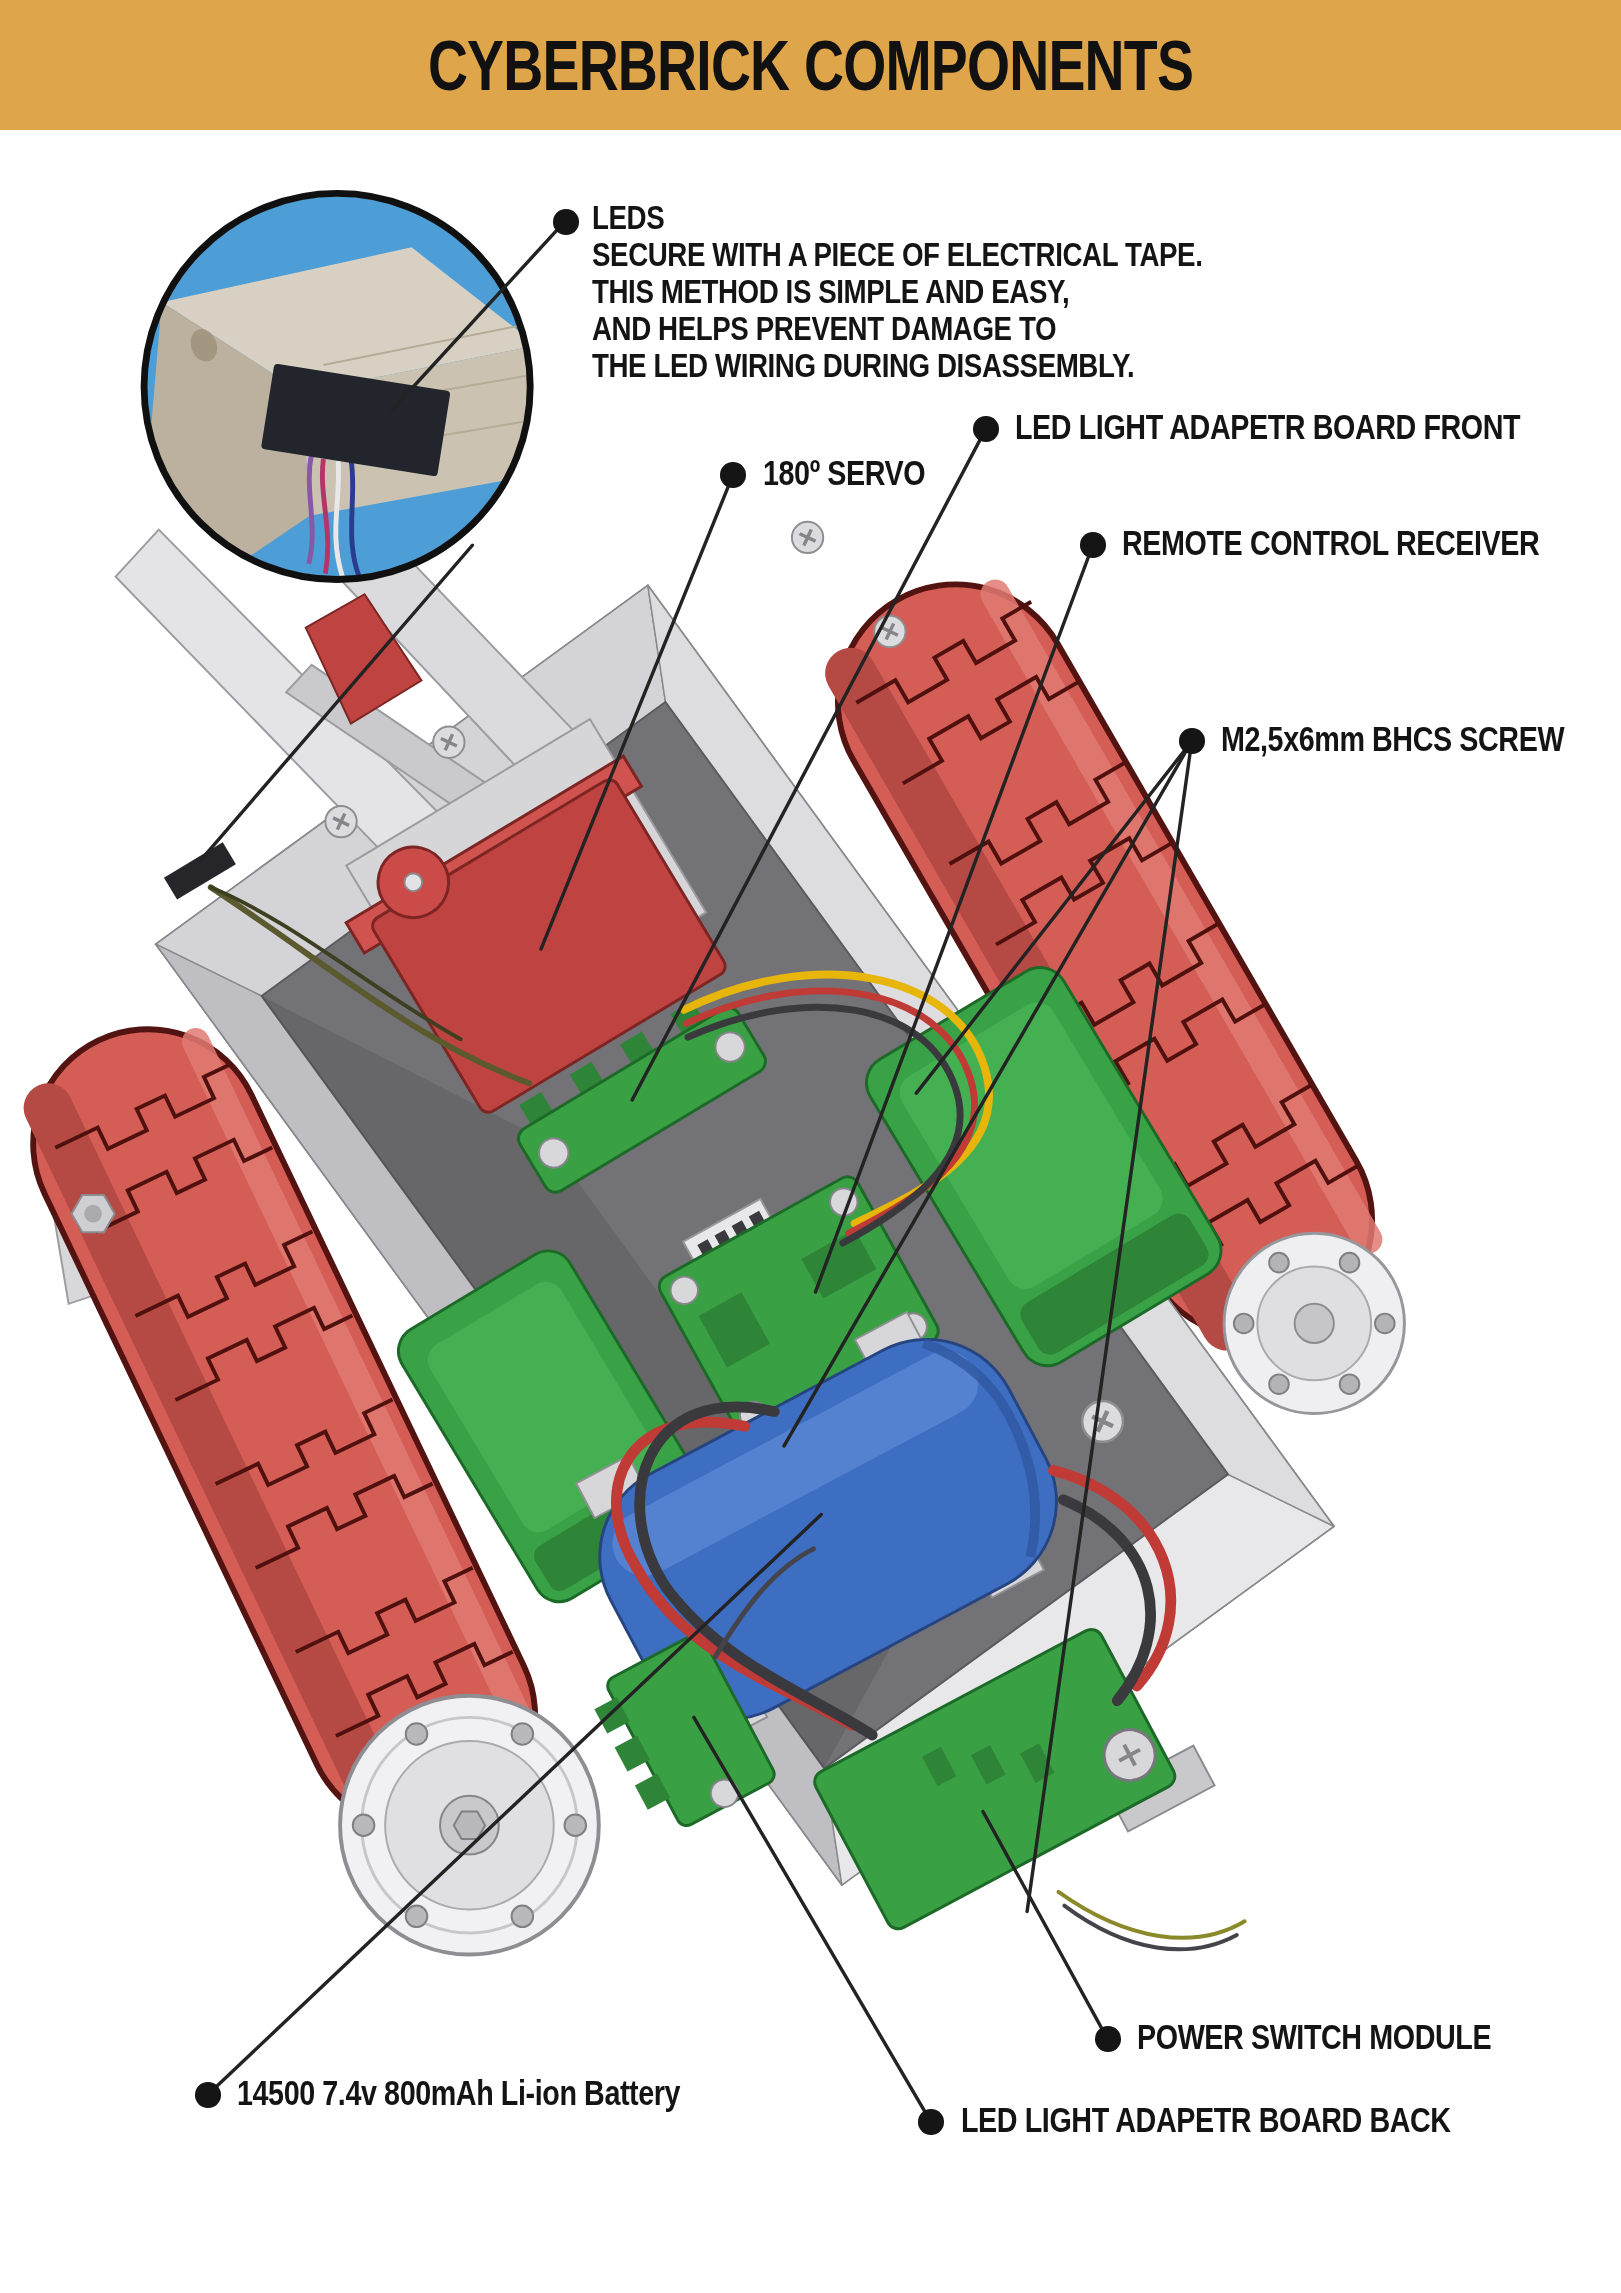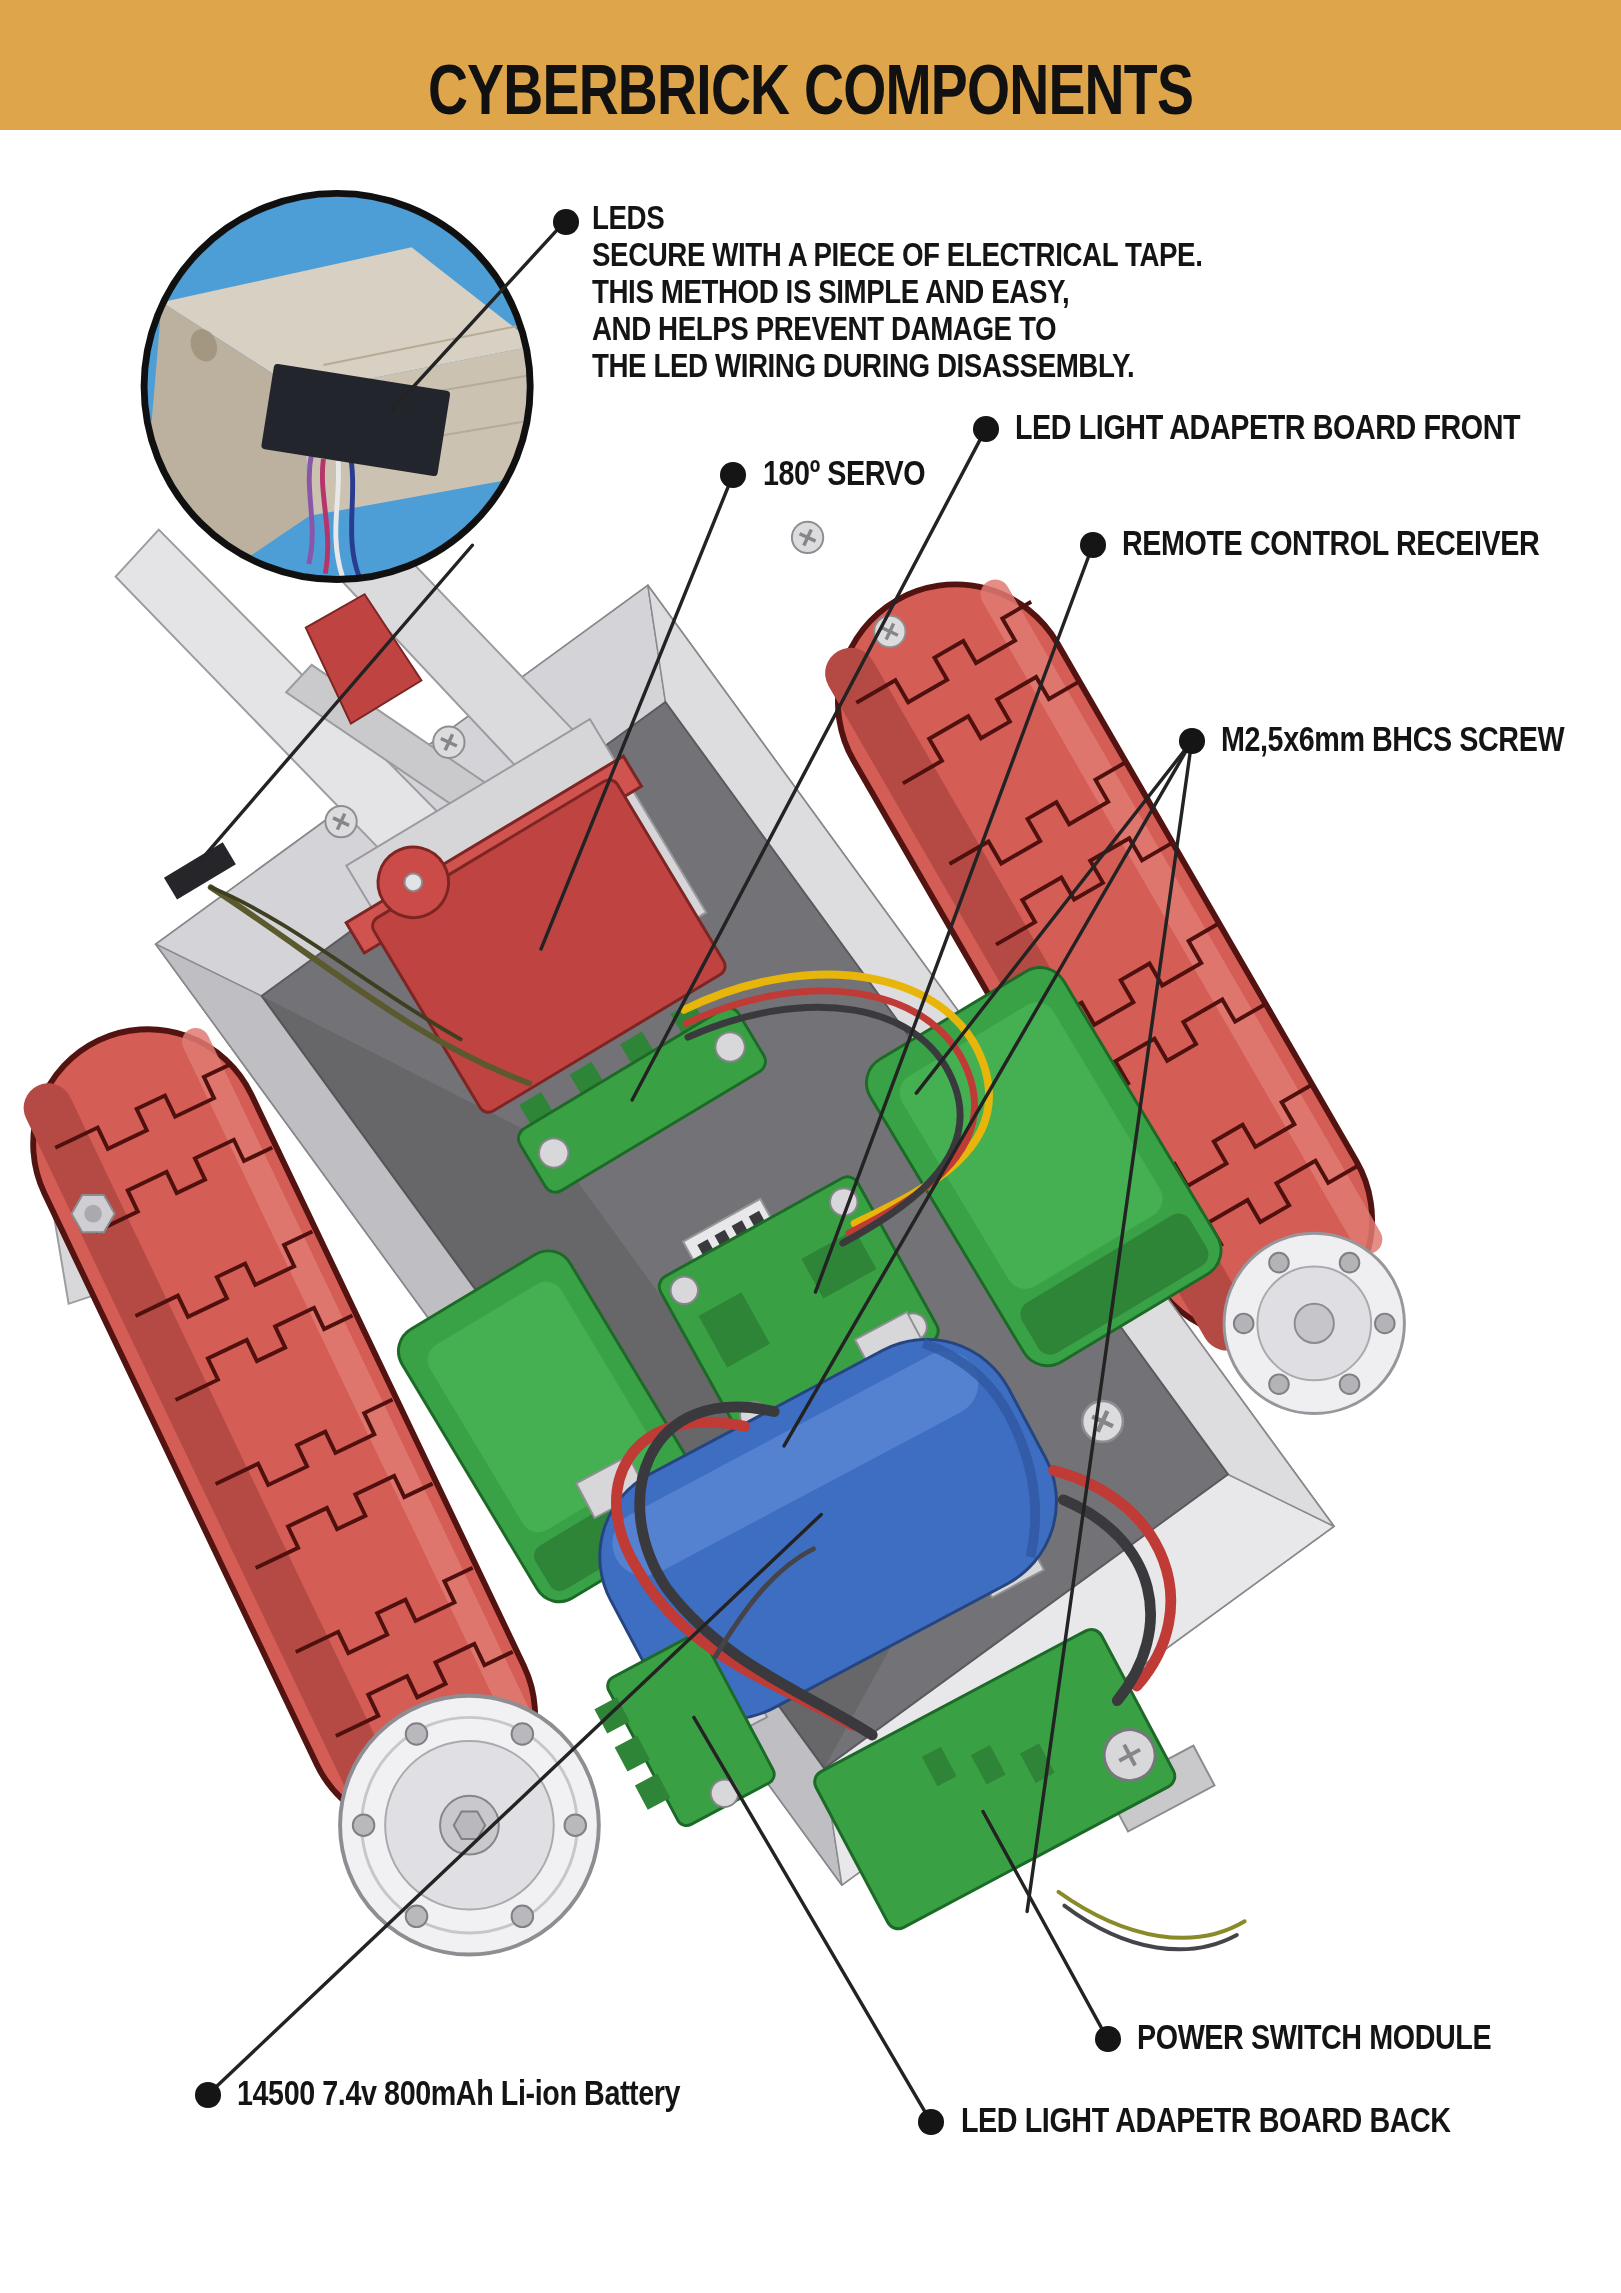--- a/index.html
+++ b/index.html
@@ -14,21 +14,21 @@
   .label{position:absolute;color:#141414;font-weight:700;font-size:35px;letter-spacing:-0.5px;
          transform:scaleX(0.82);transform-origin:left top;white-space:nowrap;}
   .label-block{position:absolute;color:#141414;font-weight:700;font-size:33px;line-height:37px;
          letter-spacing:-0.5px;transform:scaleX(0.84);transform-origin:left top;white-space:nowrap;}
 </style>
 </head>
 <body>
 
 <div id="page">
 
-  <div class="header" style="background: rgb(223, 165, 74); align-items: flex-end;">
+  <div class="header" style="background: rgb(223, 165, 74);">
     <div class="title">CYBERBRICK COMPONENTS</div>
   </div>
 
   <svg id="art" width="1621" height="2294" viewBox="0 0 1654 2340">
 
     <g>
       <g transform="rotate(60 960 690)">
         <rect x="870" y="570" width="850" height="240" rx="120" fill="#D45D56" stroke="#531311" stroke-width="6"></rect>
         <rect x="900" y="585" width="790" height="30" rx="15" fill="#E07A72" opacity="0.85"></rect>
         <rect x="885" y="742" width="820" height="52" rx="26" fill="#B54A45"></rect>

